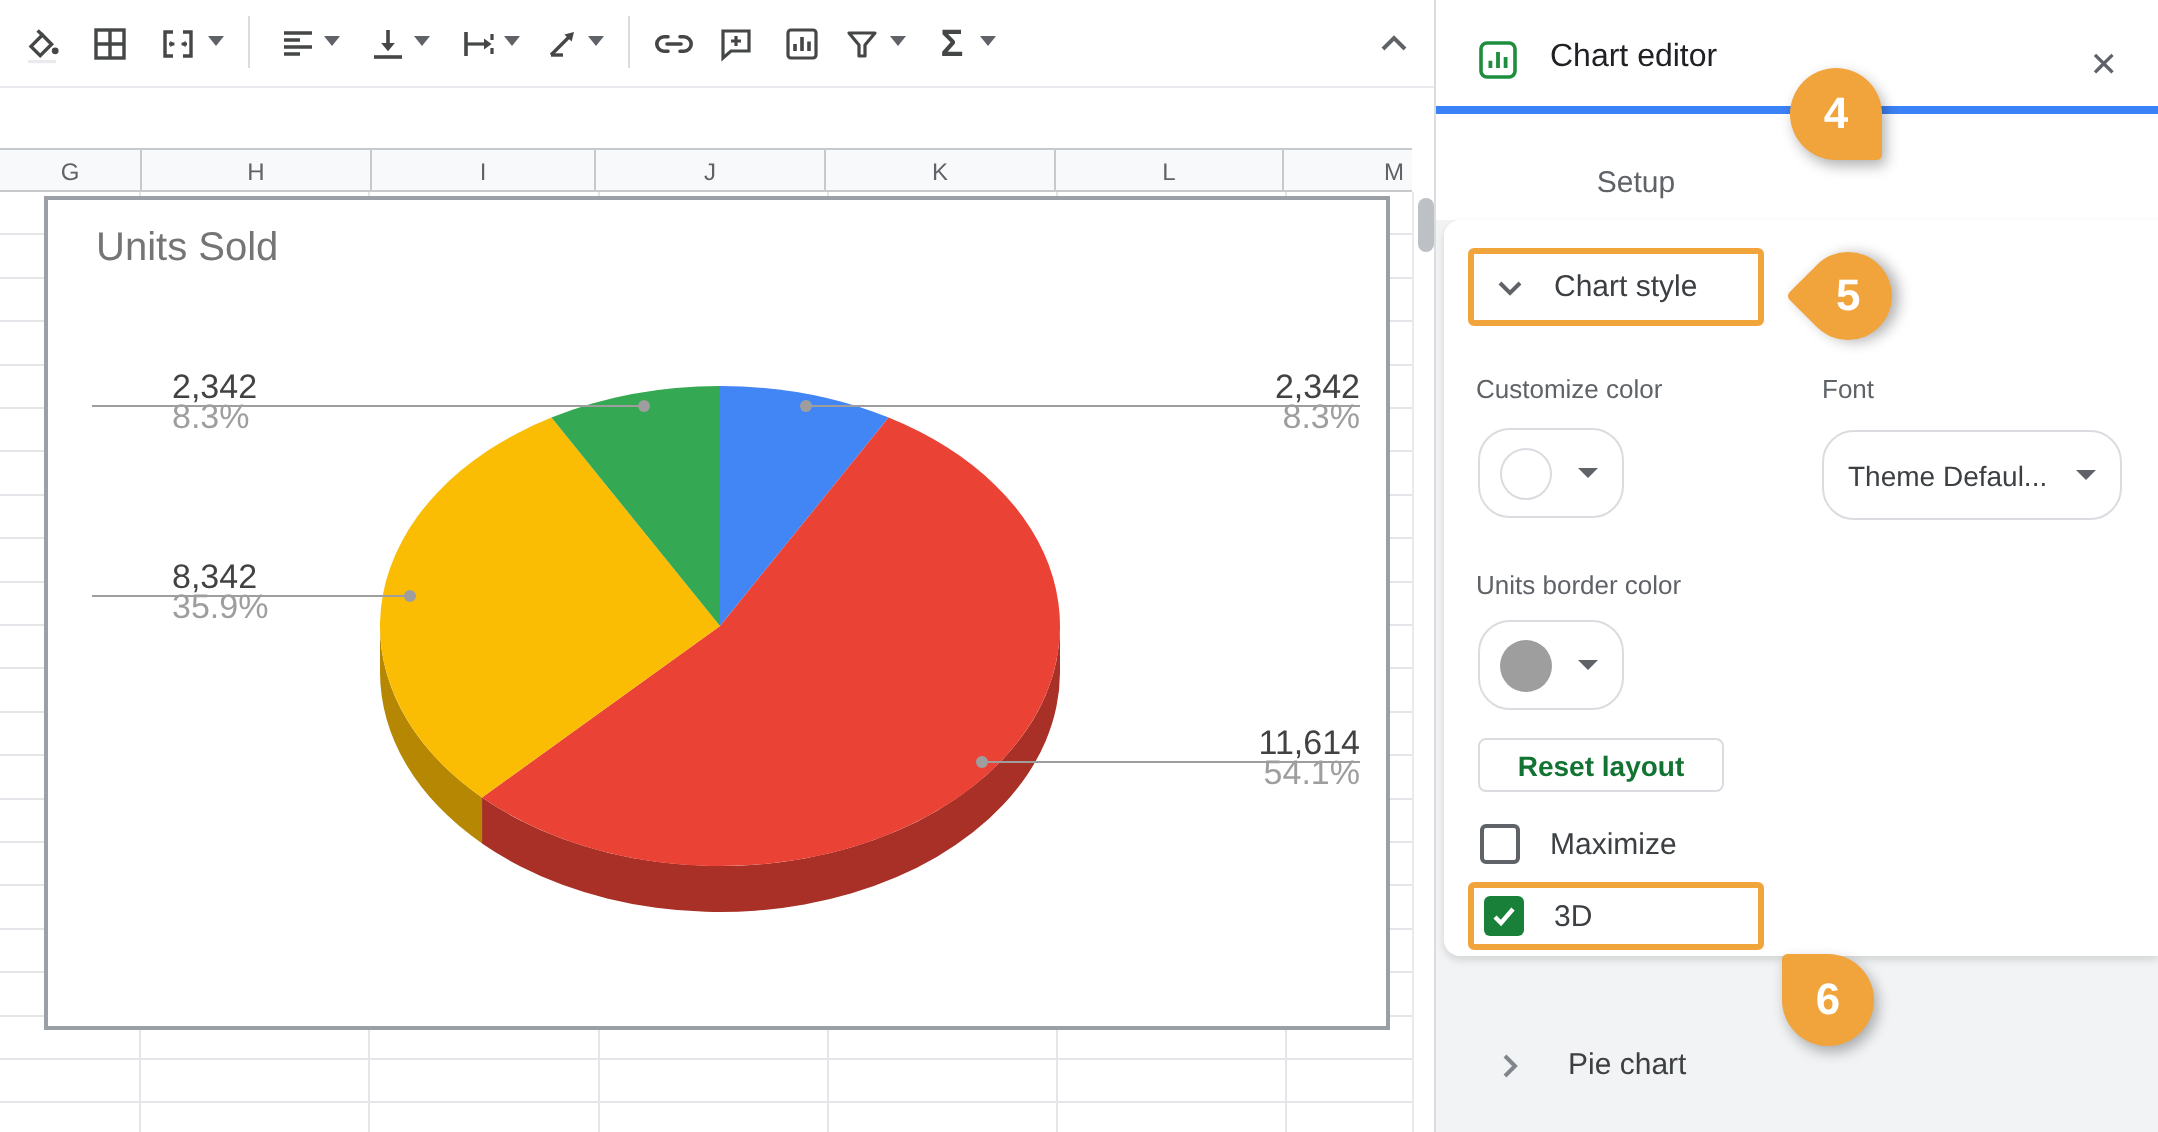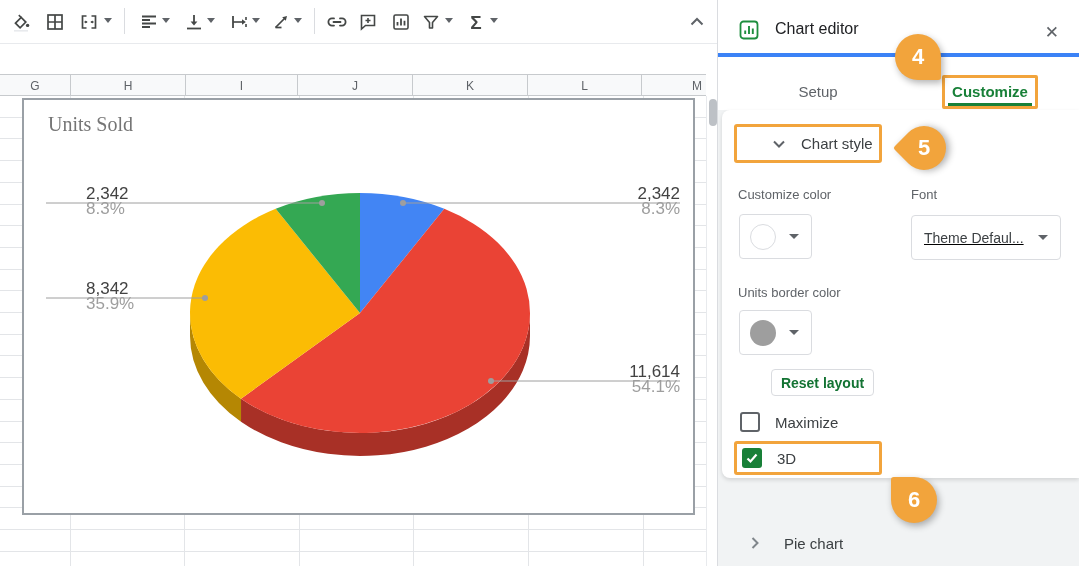--- a/index.html
+++ b/index.html
@@ -31,21 +31,21 @@
     background-position:0 0, -44px 0; }
 
   .vscroll { position:absolute; left:706px; top:96px; width:12px; height:470px; background:#fff;
     border-left:1px solid #e8eaed; }
   .vscroll .thumb { position:absolute; left:2px; top:3px; width:8px; height:27px;
     background:#bdc1c6; border-radius:4px; }
 
   .chartbox { position:absolute; left:22px; top:98px; width:673px; height:417px;
     background:#fff; border:2px solid #9aa0a6; }
   .chartbox .inner { position:absolute; left:0; top:0; width:673px; height:417px; }
-  .chart-title { position:absolute; left:24px; top:13px; font-size:20px; color:#757575;font-family:Liberation Serif, serif; }
+  .chart-title { position:absolute; left:24px; top:13px; font-size:20px; color:#757575; }
   .pie-svg { position:absolute; left:0; top:0; }
   .plabel { position:absolute; font-size:17px; line-height:15px;margin-left:40px; }
   .plabel .val { color:#424242; }
   .plabel .pct { color:#9e9e9e; }
   .plabel.right { text-align:right; }
 
   .sheet-panel-divider { position:absolute; left:717px; top:0; width:1px; height:566px; background:#dadce0; }
 
   
   .panel { position:absolute; left:718px; top:0; width:361px; height:566px; background:#f1f3f4; }
@@ -60,46 +60,46 @@
     font-size:15px; color:#5f6368; }
   .tab-customize-box { position:absolute; left:224px; top:18px; width:96px; height:34px;
     border:3px solid #f2a43c; border-radius:2px; background:#fff; }
   .tab-customize-label { position:absolute; left:0; top:5px; width:90px; text-align:center;
     font-size:15px; color:#188038; font-weight:bold; }
   .tab-underline { position:absolute; left:3px; right:3px; bottom:0; height:3px; background:#188038; }
 
   .card { position:absolute; left:4px; top:110px; width:357px; height:368px; background:#fff;
     border-radius:8px 0 0 8px; box-shadow:0 2px 4px rgba(0,0,0,0.13); }
   .style-box { position:absolute; left:12px; top:14px; width:148px; height:39px;
-    border:3px solid #f2a43c; border-radius:3px; display:flex; align-items:center;padding-left:24px; }
+    border:3px solid #f2a43c; border-radius:3px; display:flex; align-items:center; }
   .style-box svg { margin-left:9px; }
   .style-box .lbl { margin-left:13px; font-size:15px; color:#3c4043; }
   .small-label { position:absolute; font-size:13px; color:#5f6368; }
-  .drop { position:absolute; border:1px solid #dadce0; border-radius:4px; background:#fff;
-    display:flex; align-items:center;text-decoration:underline; }
+  .drop { position:absolute; border:1px solid #dadce0; border-radius:16px; background:#fff;
+    display:flex; align-items:center; }
   .color-circle { width:26px; height:26px; border-radius:50%; margin-left:10px; }
   .cc-white { background:#fff; border:1px solid #dadce0; }
   .cc-gray { background:#9e9e9e; }
   .drop .dcaret { width:0; height:0; border-left:5px solid transparent; border-right:5px solid transparent;
     border-top:5px solid #5f6368; margin-left:auto; margin-right:12px; }
   .font-text { margin-left:12px; font-size:14px; color:#3c4043; }
-  .reset-btn { position:absolute; left:17px; top:259px; width:103px; height:27px;
+  .reset-btn { position:absolute; left:17px; top:259px; width:123px; height:27px;
     border:1px solid #dadce0; border-radius:4px; background:#fff; font-size:14px; font-weight:bold;
     color:#137333; display:flex; align-items:center; justify-content:center; cursor:pointer;
-    font-family:"Liberation Sans", sans-serif;margin-left:32px; }
+    font-family:"Liberation Sans", sans-serif; }
   .checkrow { position:absolute; left:18px; display:flex; align-items:center;text-align:right; }
   .cbox { width:20px; height:20px; border-radius:3px; }
   .cbox.empty { border:2px solid #5f6368; background:#fff; }
   .cbox.checked { background:#188038; display:flex; align-items:center; justify-content:center; }
   .checkrow .clabel { margin-left:15px; font-size:15px; color:#3c4043; }
   .threed-box { position:absolute; left:12px; top:331px; width:148px; height:34px;
     border:3px solid #f2a43c; border-radius:3px; }
 
-  .pie-row { position:absolute; left:0; top:512px; width:361px; height:40px; display:flex;
-    align-items:flex-end; cursor:pointer; }
+  .pie-row { position:absolute; left:0; top:524px; width:361px; height:40px; display:flex;
+    align-items:flex-start; cursor:pointer; }
   .pie-row svg { margin-left:28px; }
   .pie-row .lbl { margin-left:20px; font-size:15px; color:#3c4043; }
 
   
   .badge { position:absolute; width:46px; height:46px; background:#f2a43c;
     color:#fff; font-size:22px; font-weight:bold; display:flex; align-items:center;
     justify-content:center; box-shadow:2px 3px 7px rgba(0,0,0,0.3); }
   .badge-4 { left:177px; top:34px; border-radius:50% 50% 6% 50%; }
   .badge-6 { left:173px; top:477px; border-radius:6% 50% 50% 50%; }
   .badge-5-wrap { position:absolute; left:184px; top:126px; width:44px; height:44px;
@@ -270,24 +270,20 @@
             <rect x="2.5" y="2.5" width="17" height="17" rx="3" fill="none" stroke="#1e8e3e" stroke-width="1.8"></rect>
             <path d="M7.2 15 V11.4 M11 15 V7 M14.8 15 V9.5" stroke="#1e8e3e" stroke-width="1.9"></path>
           </svg>
       </span>
       <span class="panel-title">Chart editor</span>
       <span class="close-x">✕</span>
     </div>
 
     <div class="tabsrow">
       <div class="tab-setup">Setup</div>
-      <div class="tab-customize-box">
-        <div class="tab-customize-label">Customize</div>
-        <div class="tab-underline"></div>
-      </div>
     </div>
 
     <div class="card">
       <div class="style-box">
         <svg width="18" height="18" viewBox="0 0 18 18">
             <path d="M4 6.5 L9 11.5 L14 6.5" fill="none" stroke="#5f6368" stroke-width="2"></path>
           </svg>
         <span class="lbl">Chart style</span>
       </div>
 

